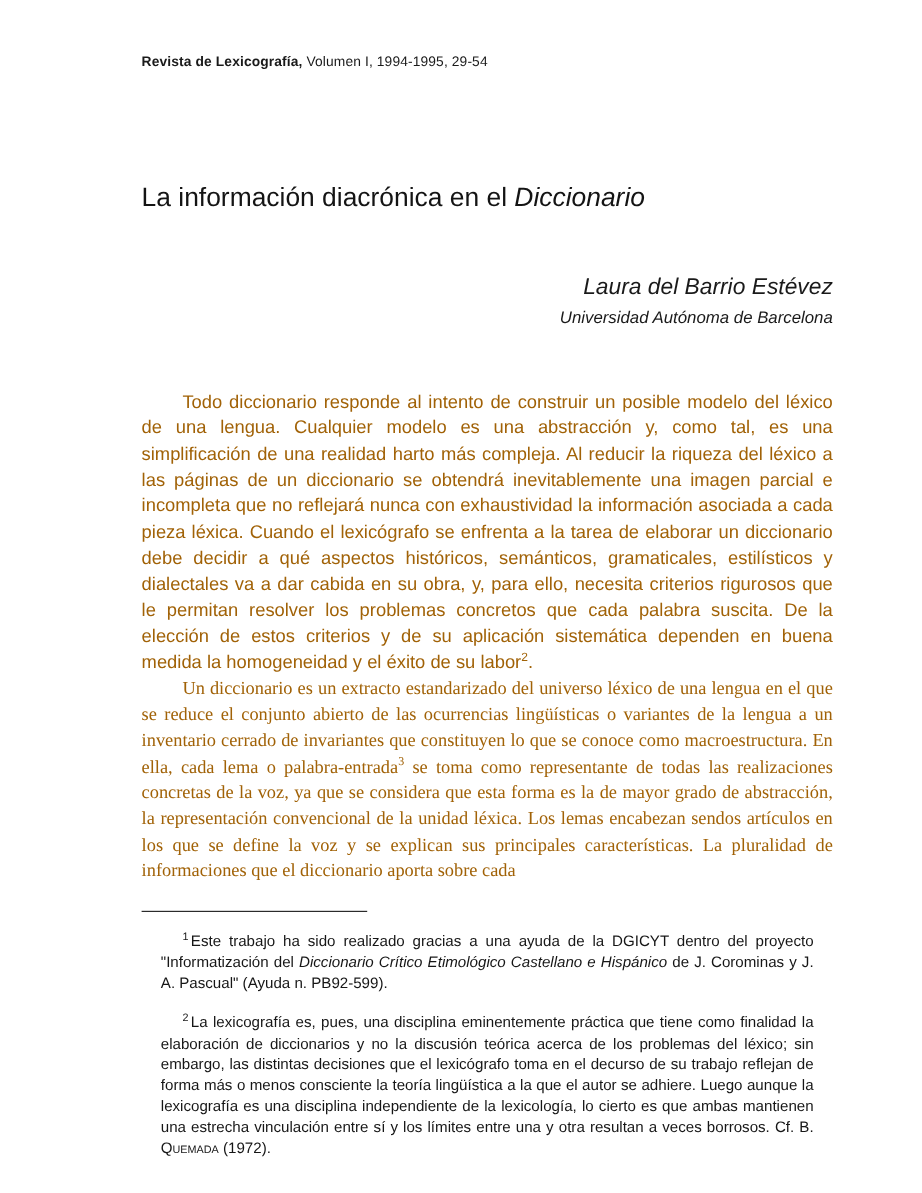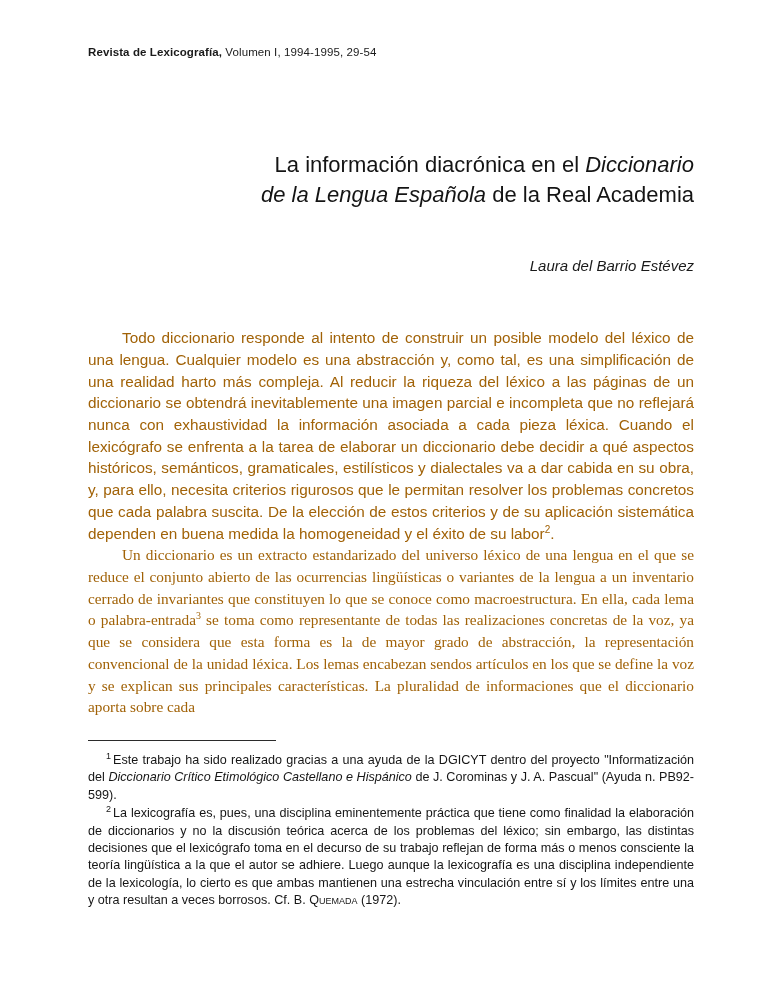--- a/index.html
+++ b/index.html
@@ -12,35 +12,35 @@
     background: #ffffff;
     font-family: "Liberation Sans", sans-serif;
     color: #1a1a1a;
     overflow: hidden;
   }
   .page {
     position: relative;
     width: 768px;
     height: 994px;
     box-sizing: border-box;
-    padding: 46px 74px 0 88px;
+    padding: 46px 74px 0 118px;
   }
   .running-head {
     font-size: 11.5px;
     letter-spacing: 0.1px;
     color: #1a1a1a;
     margin-bottom: 0;
     white-space: nowrap;
   }
   .running-head .journal {
     font-weight: bold;
   }
   .title-block {
     margin-top: 92px;
-    text-align: right;
+    text-align: left;
     font-size: 22px;
     line-height: 1.35;
     color: #141414;
   }
   .title-block .line {
     white-space: nowrap;
   }
   .title-block em {
     font-style: italic;
   }
@@ -50,21 +50,21 @@
     line-height: 0;
   }
   .authors {
     margin-top: 46px;
     text-align: right;
     font-style: italic;
     line-height: 1.45;
   }
   .authors .a1,
   .authors .a2 {
-    font-size: 15px;
+    font-size: 19px;
   }
   .authors .aff {
     font-size: 14px;
     margin-top: 1px;
   }
   .body-text {
     margin-top: 50px;
     font-size: 15.3px;
     line-height: 1.42;
     text-align: justify;
@@ -92,21 +92,21 @@
     background: #2b2b2b;
   }
   .footnotes {
     margin-top: 11px;
     font-size: 12.6px;
     line-height: 1.38;
     text-align: justify;
     color: #161616;
   }
   .footnotes .fn {
-    margin: 0;
+    margin: 16px;
     text-indent: 18px;
   }
   .footnotes .fn + .fn {
     margin-top: 1px;
   }
   .footnotes sup {
     font-size: 9px;
     vertical-align: super;
     line-height: 0;
     padding-right: 2px;
@@ -122,25 +122,25 @@
 <body>
 
 <div class="page">
 
   <div class="running-head">
     <span class="journal">Revista de Lexicografía,</span><span> Volumen I, 1994-1995, 29-54</span>
   </div>
 
   <div class="title-block">
     <div class="line"><span>La información diacrónica en el </span><em>Diccionario</em></div>
-    <div class="line"><em>de la Lengua Española</em><span> de la Real Academia</span></div>
   </div>
 
   <div class="authors">
     <div class="a1">Laura del Barrio Estévez</div>
+    <div class="aff">Universidad Autónoma de Barcelona</div>
   </div>
 
   <div class="body-text">
     <p><span>Todo diccionario responde al intento de construir un posible modelo del léxico de una lengua. Cualquier modelo es una abstracción y, como tal, es una simplificación de una realidad harto más compleja. Al reducir la riqueza del léxico a las páginas de un diccionario se obtendrá inevitablemente una imagen parcial e incompleta que no reflejará nunca con exhaustividad la información asociada a cada pieza léxica. Cuando el lexicógrafo se enfrenta a la tarea de elaborar un diccionario debe decidir a qué aspectos históricos, semánticos, gramaticales, estilísticos y dialectales va a dar cabida en su obra, y, para ello, necesita criterios rigurosos que le permitan resolver los problemas concretos que cada palabra suscita. De la elección de estos criterios y de su aplicación sistemática dependen en buena medida la homogeneidad y el éxito de su labor</span><sup>2</sup><span>.</span></p>
     <p><span>Un diccionario es un extracto estandarizado del universo léxico de una lengua en el que se reduce el conjunto abierto de las ocurrencias lingüísticas o variantes de la lengua a un inventario cerrado de invariantes que constituyen lo que se conoce como macroestructura. En ella, cada lema o palabra-entrada</span><sup>3</sup><span> se toma como representante de todas las realizaciones concretas de la voz, ya que se considera que esta forma es la de mayor grado de abstracción, la representación convencional de la unidad léxica. Los lemas encabezan sendos artículos en los que se define la voz y se explican sus principales características. La pluralidad de informaciones que el diccionario aporta sobre cada</span></p>
   </div>
 
   <div class="rule"></div>
 
   <div class="footnotes">

